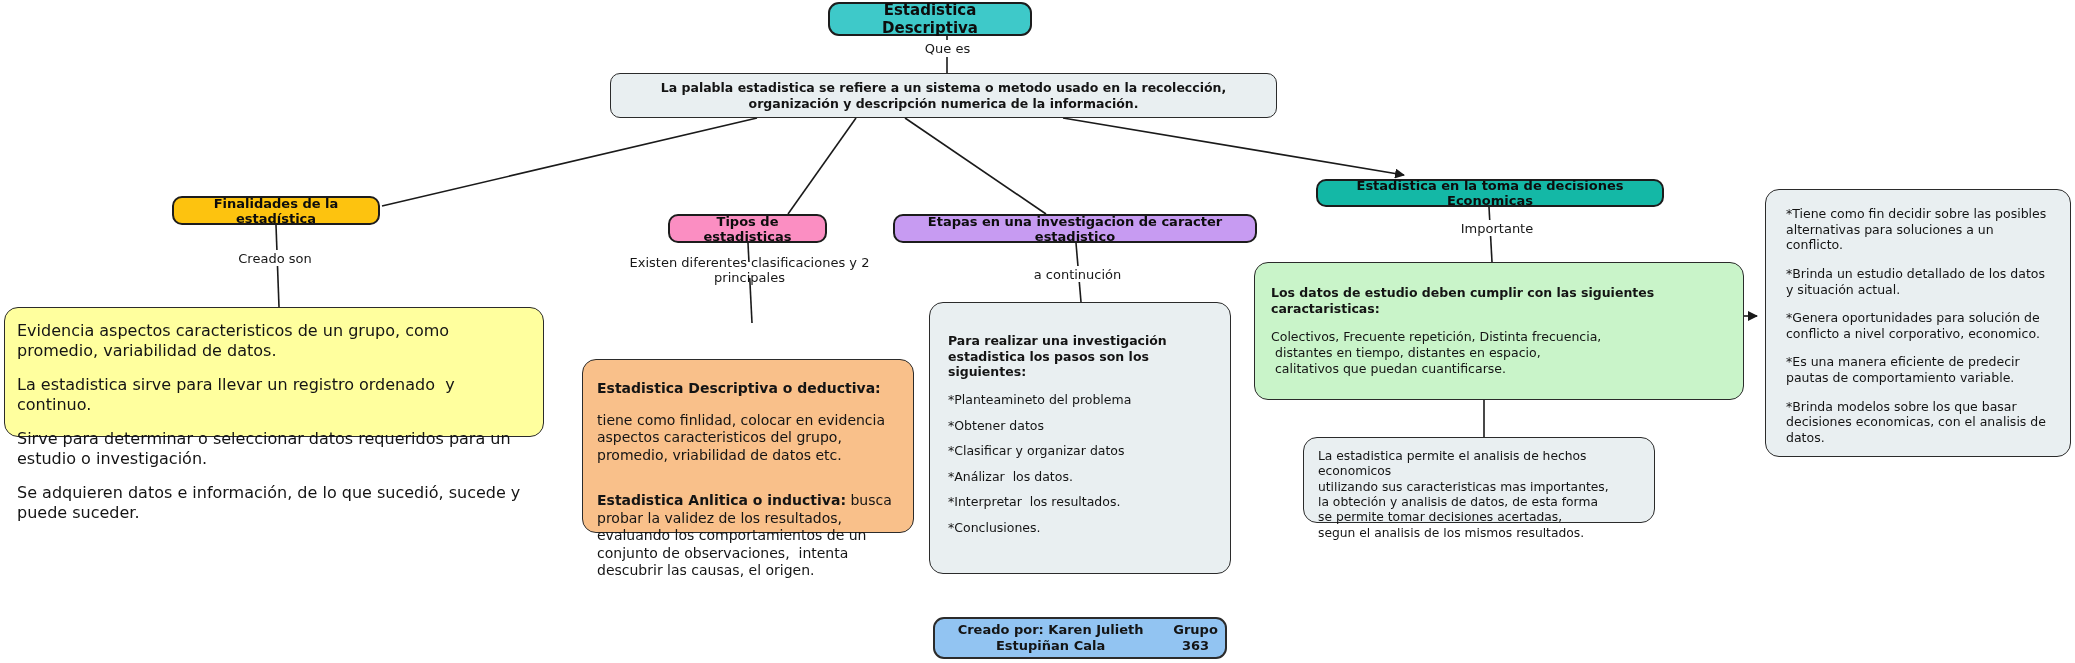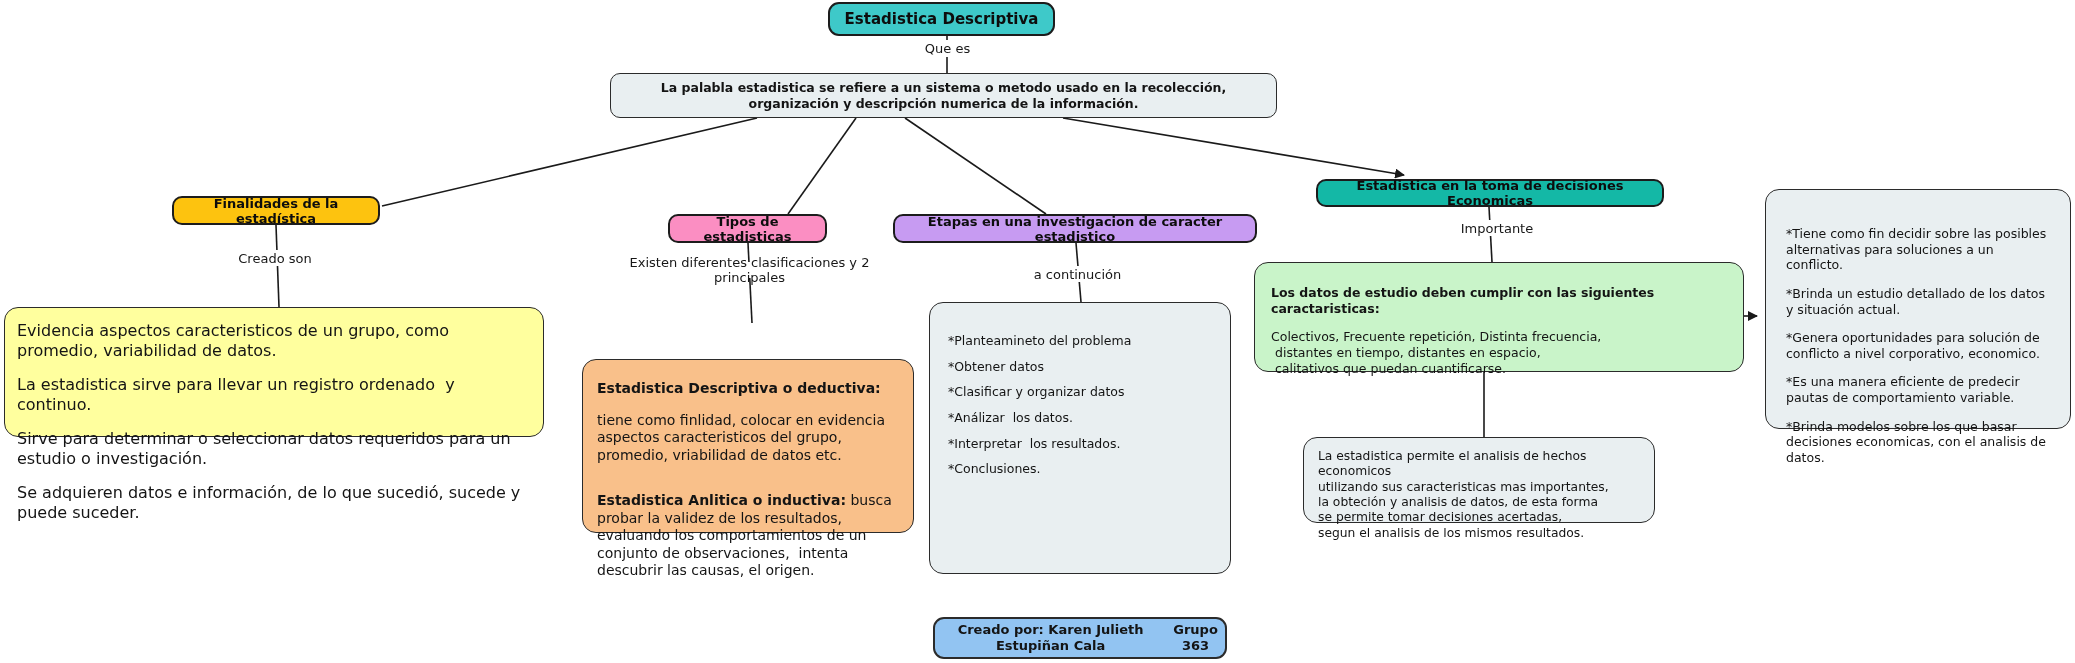--- a/index.html
+++ b/index.html
@@ -12,38 +12,38 @@
   .bigbox{position:absolute;z-index:2;border:1.5px solid #2b2b2b;border-radius:14px;
           box-sizing:border-box;font-size:12.5px;color:#141414;line-height:1.25;}
   .linklabel{position:absolute;z-index:3;background:#ffffff;font-size:13px;color:#171717;
              text-align:center;display:flex;align-items:center;justify-content:center;}
   .pline{white-space:pre-wrap;margin:0;}
   .yellow-line{white-space:pre-wrap;margin-bottom:14px;}
   .step-line{white-space:pre-wrap;margin-bottom:10px;}
   .benefit-item{white-space:pre-wrap;margin-bottom:13px;}
   .tight-line{white-space:pre-wrap;}
   .bold{font-weight:bold;}
-  #n-title{left:828px;top:2px;width:227px;height:34px;font-size:15px;border-radius:11px;}
+  #n-title{left:828px;top:2px;width:204px;height:34px;font-size:15px;border-radius:11px;}
   #b-def{left:610px;top:73px;width:667px;height:45px;border-radius:10px;
          display:flex;align-items:center;justify-content:center;text-align:center;
          font-weight:bold;font-size:12.5px;padding:2px 10px;}
   #n-finalidades{left:172px;top:196px;width:208px;height:29px;}
   #n-tipos{left:668px;top:214px;width:159px;height:29px;}
   #n-etapas{left:893px;top:214px;width:364px;height:29px;}
   #n-decisiones{left:1316px;top:179px;width:348px;height:28px;}
   #l-quees{left:905px;top:40px;width:85px;height:17px;}
   #l-algunas{left:230px;top:250px;width:90px;height:16px;}
   #l-existen{left:602px;top:262px;width:295px;height:16px;}
   #l-continucion{left:1030px;top:266px;width:95px;height:16px;}
   #l-importante{left:1458px;top:220px;width:78px;height:16px;}
   #b-yellow{left:4px;top:307px;width:540px;height:130px;padding:13px 10px 4px 12px;font-size:16px;}
   #b-orange{left:582px;top:323px;width:332px;height:174px;padding:20px 12px 8px 14px;font-size:14px;margin-top:36px;}
   #b-steps{left:929px;top:302px;width:302px;height:272px;padding:30px 14px 10px 18px;}
-  #b-green{left:1254px;top:262px;width:490px;height:110px;padding:22px 14px 8px 16px;}
-  #b-right{left:1765px;top:189px;width:306px;height:240px;padding:36px 16px 10px 20px;}
+  #b-green{left:1254px;top:262px;width:490px;height:138px;padding:22px 14px 8px 16px;}
+  #b-right{left:1765px;top:189px;width:306px;height:268px;padding:16px 16px 10px 20px;}
   #b-analisis{left:1303px;top:437px;width:352px;height:86px;padding:11px 10px 6px 14px;font-size:12.3px;}
   #b-credit{left:933px;top:617px;width:294px;height:42px;display:flex;flex-direction:row;
             align-items:center;justify-content:center;text-align:center;font-weight:bold;
             font-size:13px;border-radius:11px;border-width:2px;}
   .orange-gap{height:14px;}
 </style>
 </head>
 <body>
 
 <div class="canvas">
@@ -95,20 +95,21 @@
     <div class="orange-gap"></div>
     <div class="orange-gap"></div>
     <div class="pline"><span class="bold">Estadistica Anlitica o inductiva:</span><span> busca probar la validez de los resultados, evaluando los comportamientos de un conjunto de observaciones,  intenta descubrir las causas, el origen.</span></div>
   </div>
 
   <div id="n-etapas" class="node" style="background-color: rgb(199, 155, 242);">Etapas en una investigacion de caracter estadistico</div>
 
   <div id="l-continucion" class="linklabel">a continución</div>
 
   <div id="b-steps" class="bigbox" style="background-color: rgb(233, 239, 241);">
+    <div class="pline bold" style="margin-bottom:12px;">Para realizar una investigación estadistica los pasos son los siguientes:</div>
     <div>
         <div class="step-line">*Planteamineto del problema</div>
         <div class="step-line">*Obtener datos</div>
         <div class="step-line">*Clasificar y organizar datos</div>
         <div class="step-line">*Análizar  los datos.</div>
         <div class="step-line">*Interpretar  los resultados.</div>
         <div class="step-line">*Conclusiones.</div>
       </div>
   </div>
 

